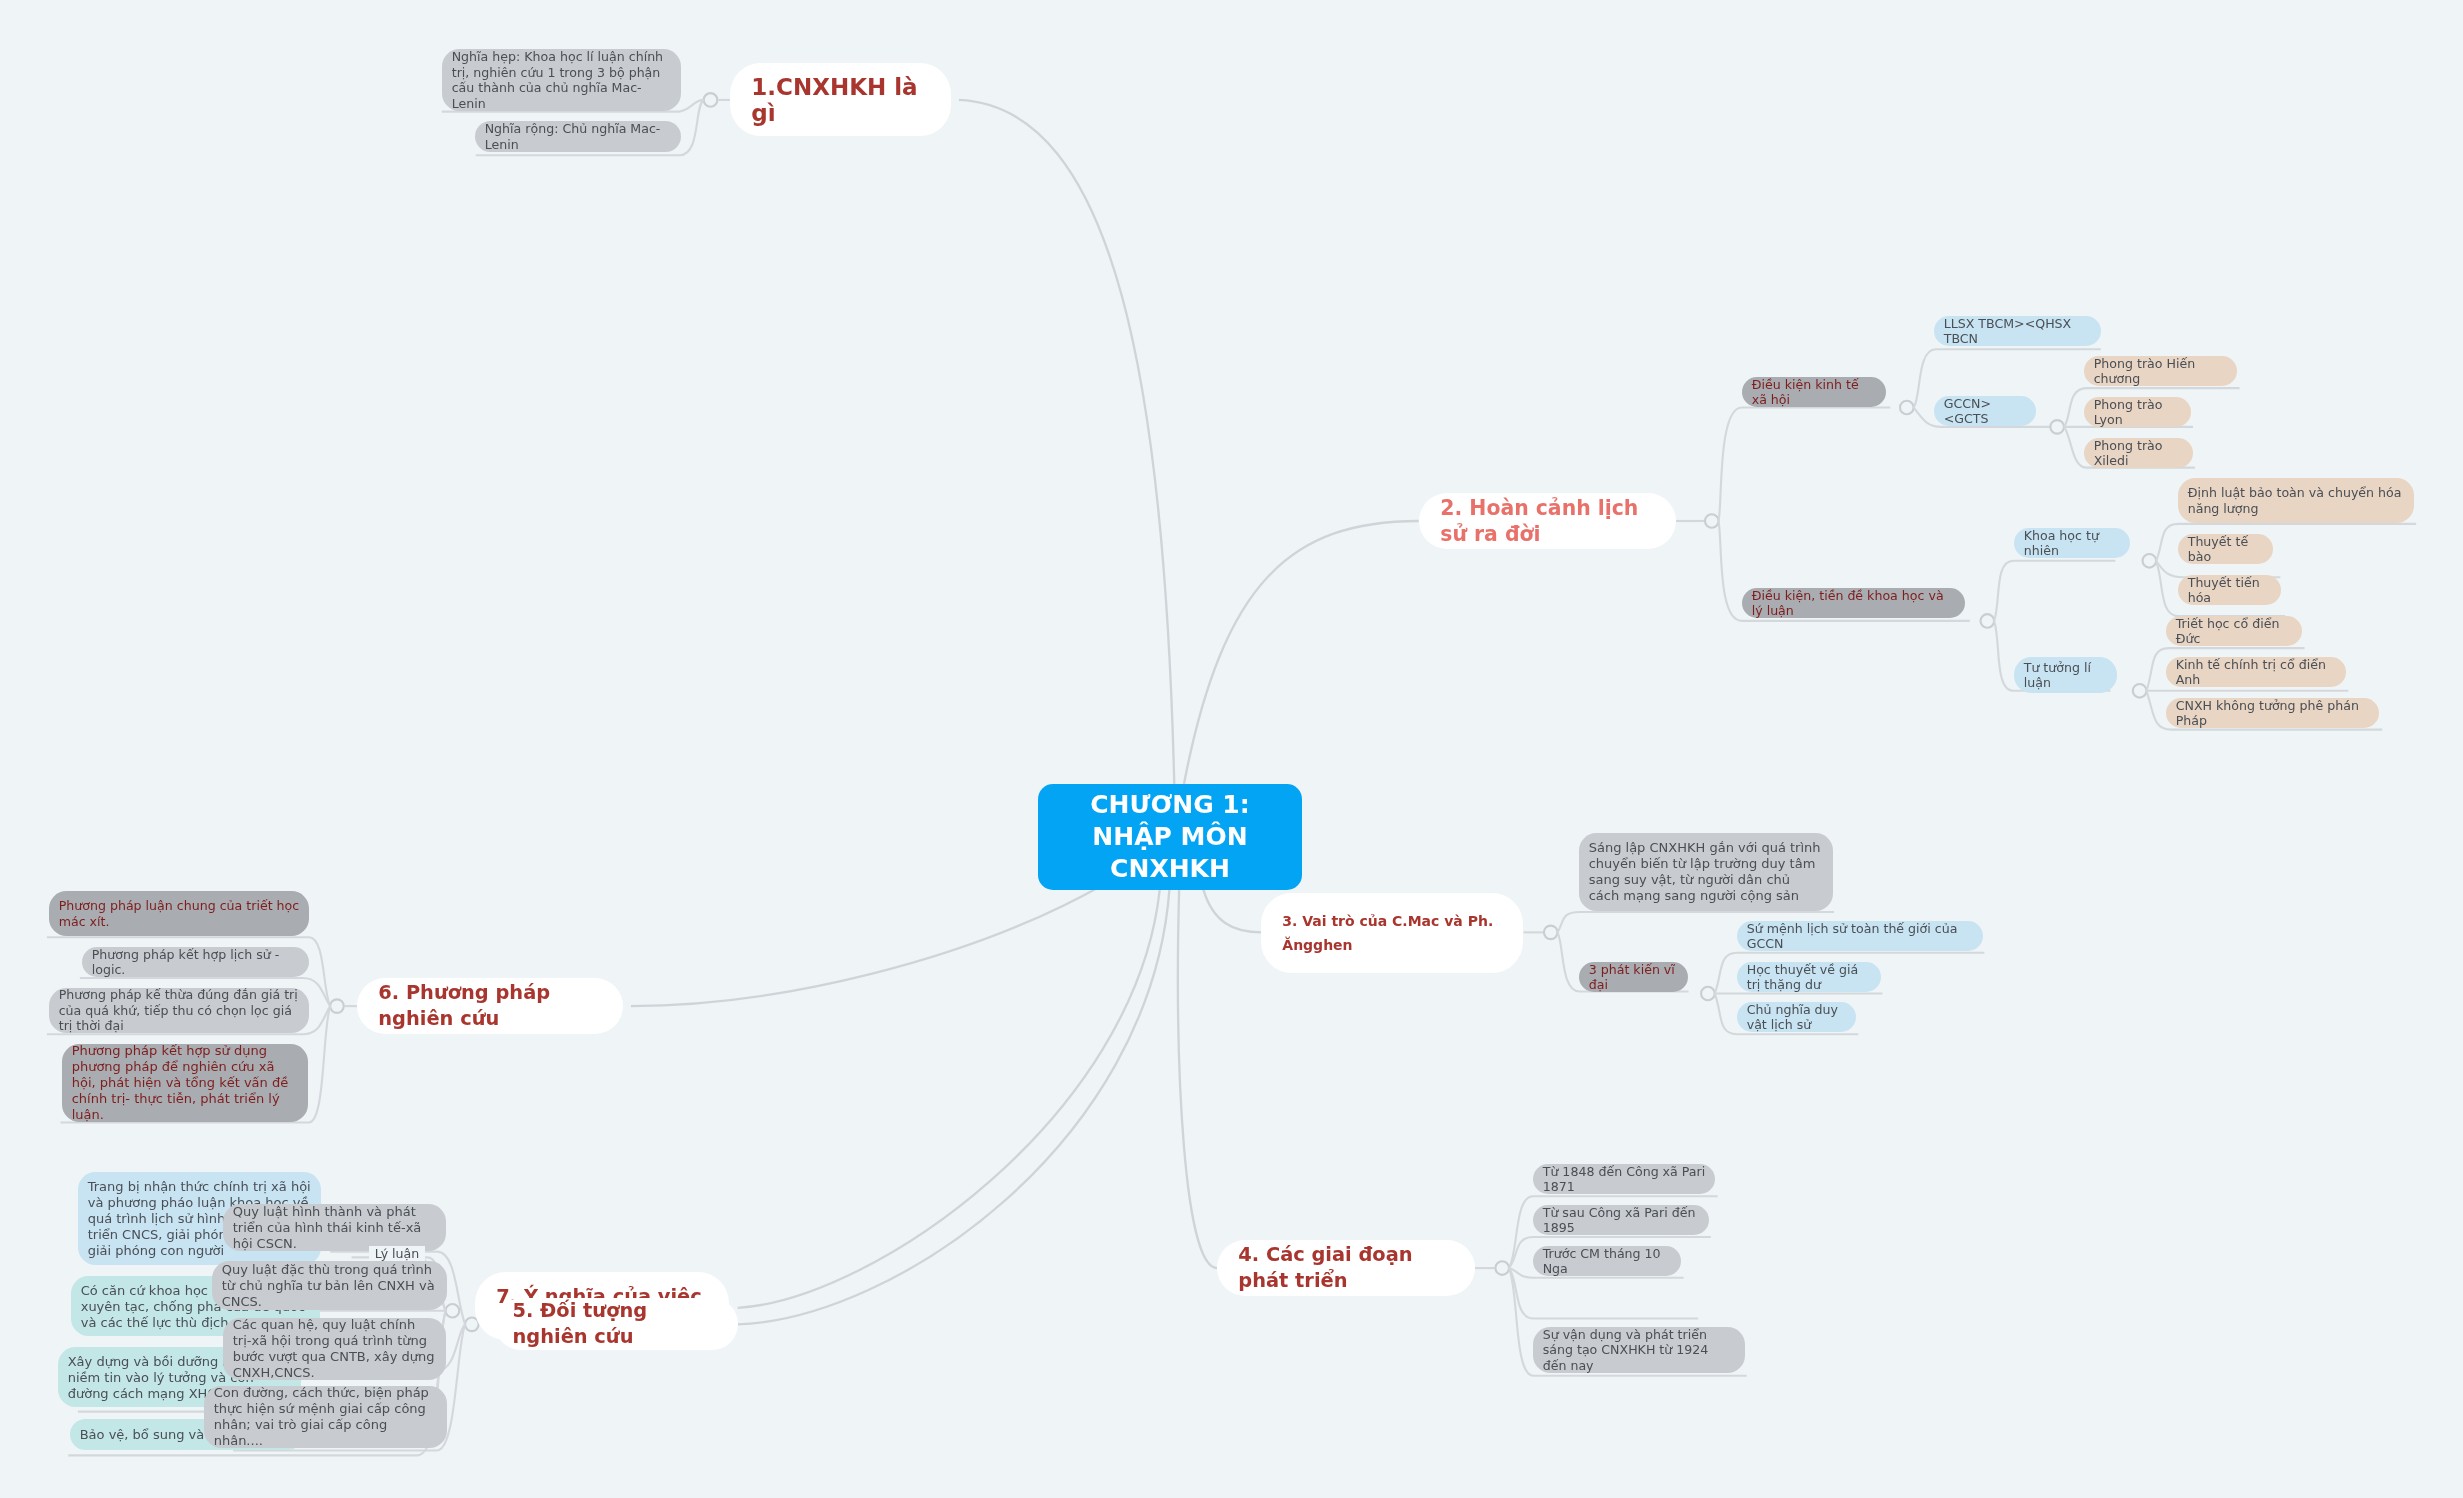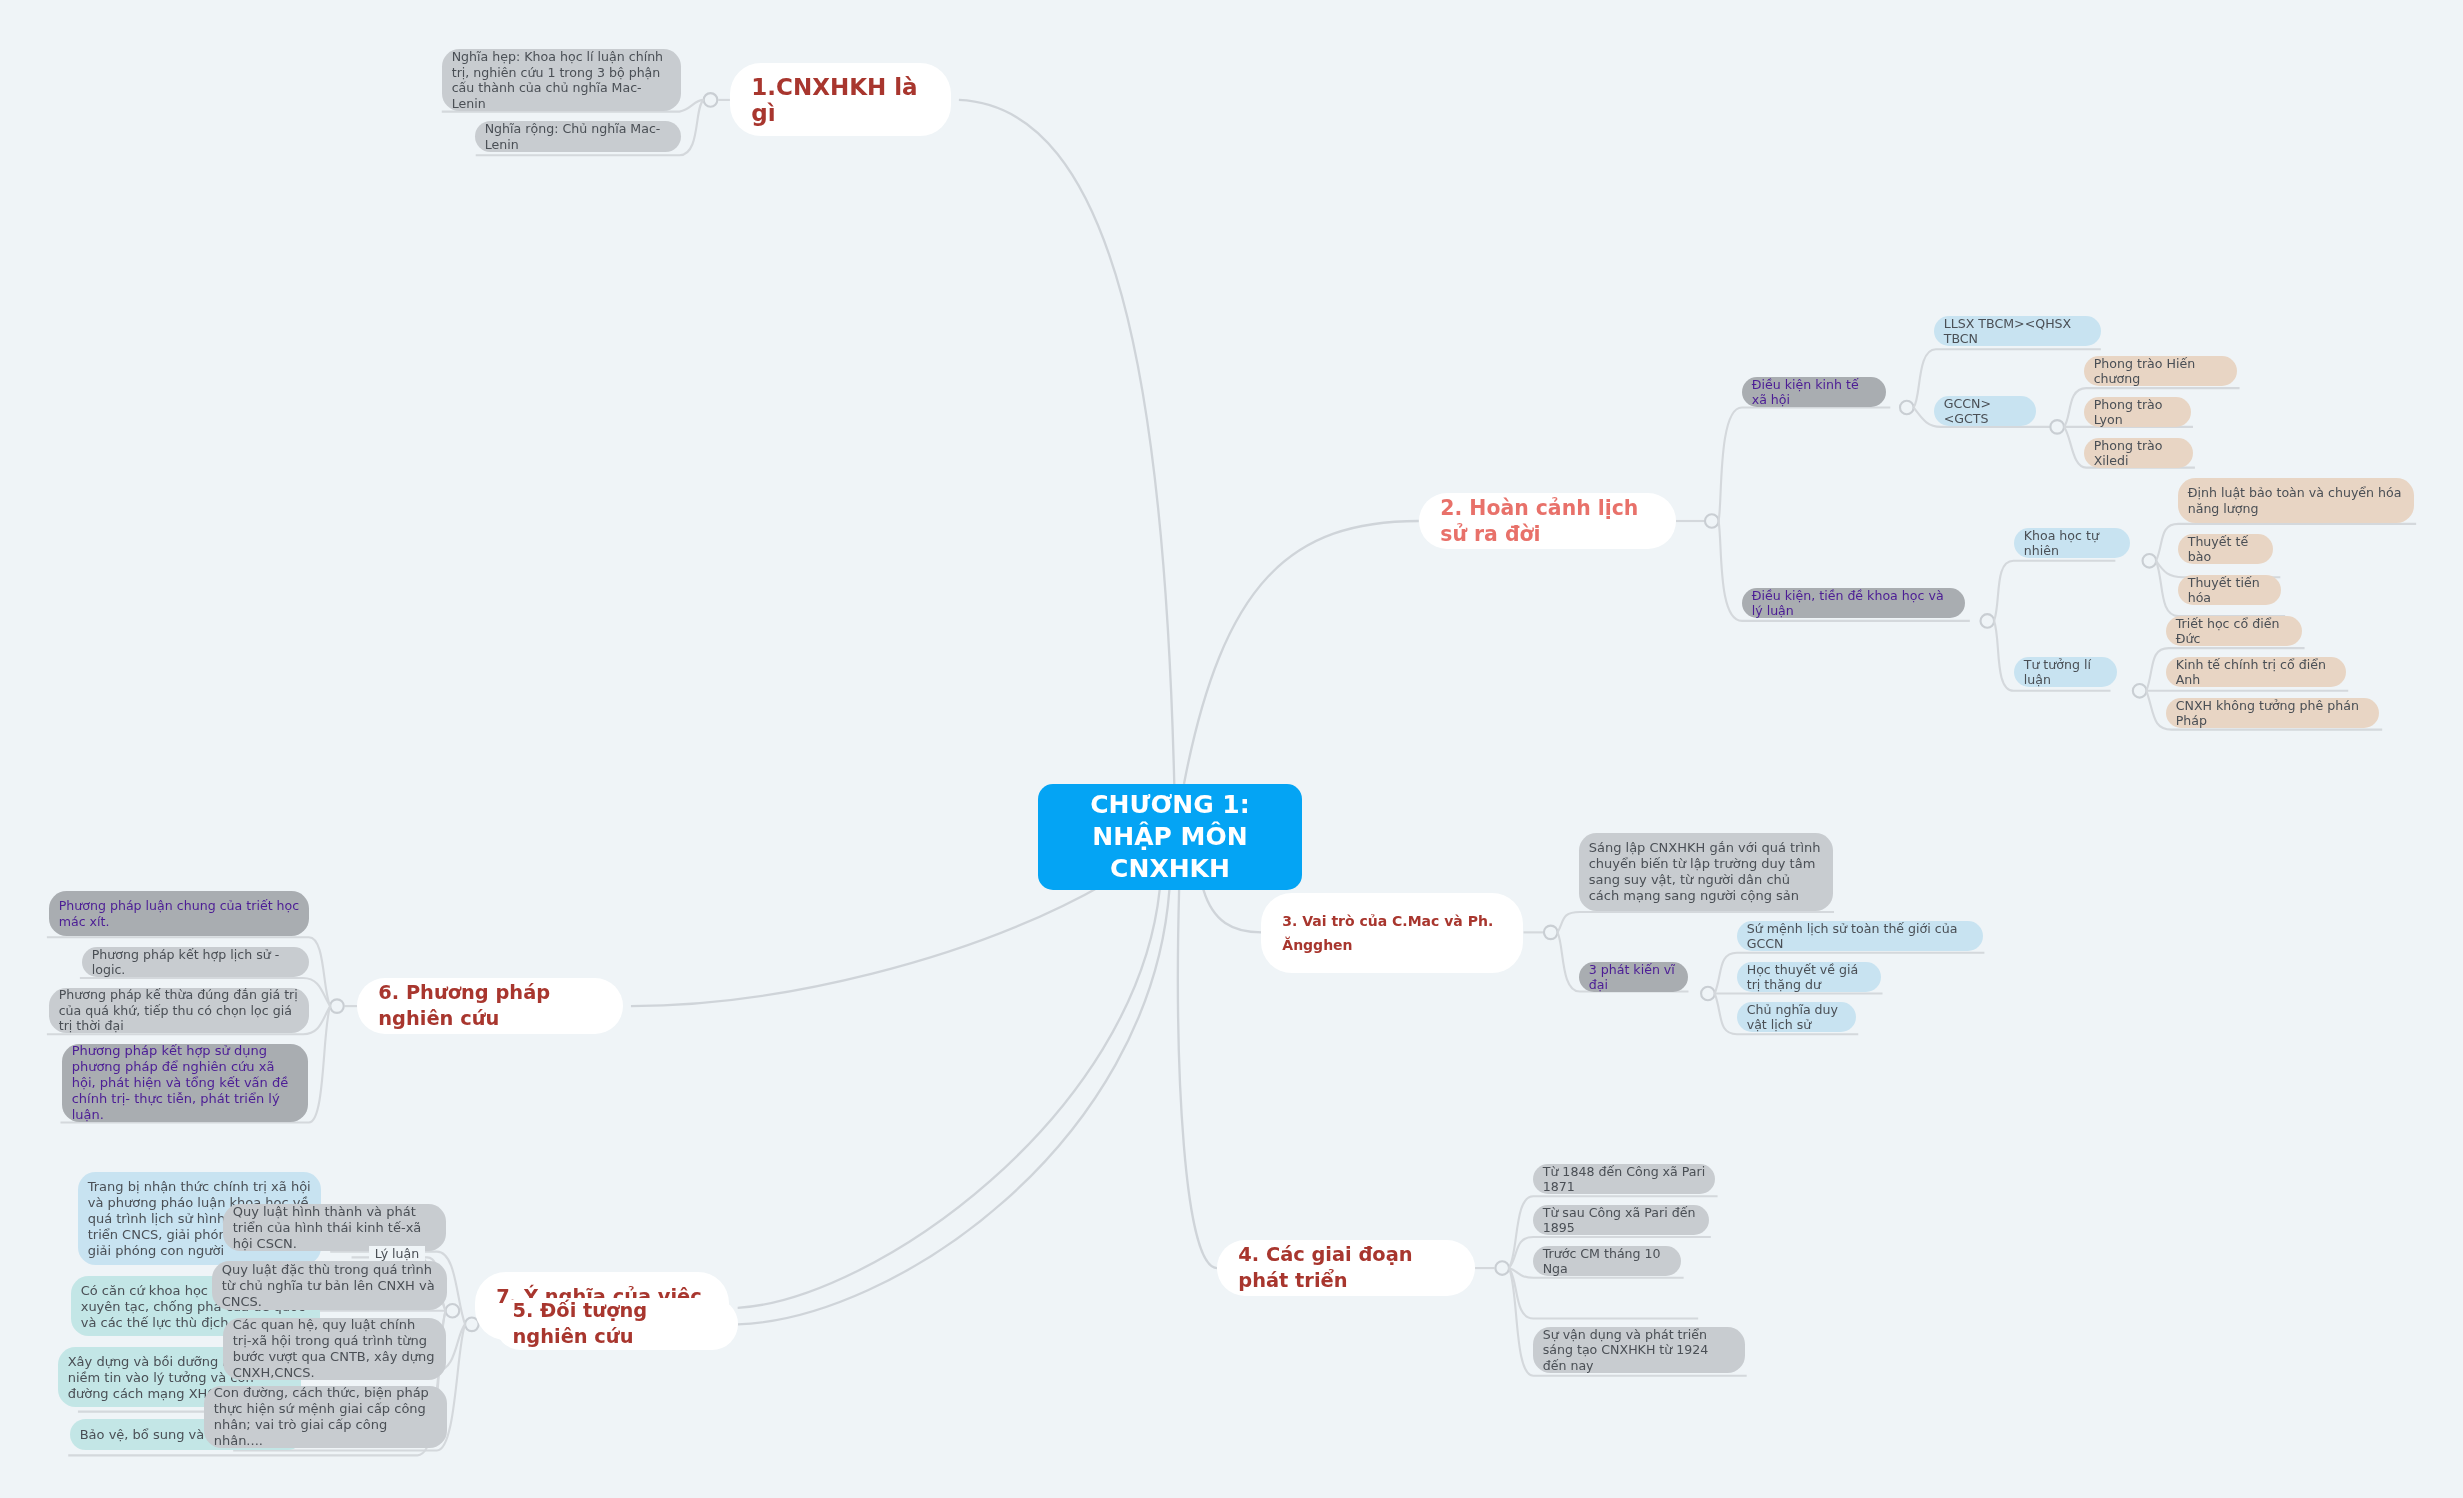--- a/index.html
+++ b/index.html
@@ -24,21 +24,21 @@
     font-weight: bold; font-size: 20.4px; line-height: 26px; padding: 0 21.3px;
     font-family: "DejaVu Sans", sans-serif;
   }
   .topic.light { color: #e8716a; }
   .leaf {
     border-radius: 17.5px; color: #4a4f55; font-size: 12.6px; line-height: 15.5px; padding: 6.8px 9.7px;
     font-family: "DejaVu Sans", sans-serif;
   }
   .leaf.big { font-size: 13px; line-height: 16px; }
   .gray { background: #c8ccd0; }
-  .dgray { background: #a9adb1; color: #4c1d95; justify-content: flex-end; }
+  .dgray { background: #a9adb1; color: #7f1d1d; justify-content: flex-end; }
   .blue { background: #c8e3f1; }
   .teal { background: #c3e6e6; }
   .tan { background: #e8d5c4; }
   .label-plain { position: absolute; font-size: 12.6px; color: #4a4f55; background: #eff4f7; padding: 0 5.8px; font-family: "DejaVu Sans", sans-serif; }
 </style>
 </head>
 <body>
 
 <div id="canvas">
 
@@ -159,21 +159,21 @@
 </div>
 <div class="node leaf tan" style="left:2178px; top:478px; width:236px; height:45px;">
   <span>Định luật bảo toàn và chuyển hóa năng lượng</span>
 </div>
 <div class="node leaf tan" style="left:2178px; top:534px; width:95px; height:30px;">
   <span>Thuyết tế bào</span>
 </div>
 <div class="node leaf tan" style="left:2178px; top:575px; width:103px; height:30px;">
   <span>Thuyết tiến hóa</span>
 </div>
-<div class="node leaf blue" style="left:2014px; top:657px; width:103px; height:30px;">
+<div class="node leaf blue" style="left:2014px; top:657px; width:103px; height:36px;">
   <span>Tư tưởng lí luận</span>
 </div>
 <div class="node leaf tan" style="left:2166px; top:616px; width:136px; height:30px;">
   <span>Triết học cổ điển Đức</span>
 </div>
 <div class="node leaf tan" style="left:2166px; top:657px; width:180px; height:30px;">
   <span>Kinh tế chính trị cổ điển Anh</span>
 </div>
 <div class="node leaf tan" style="left:2166px; top:698px; width:213px; height:30px;">
   <span>CNXH không tưởng phê phán Pháp</span>

